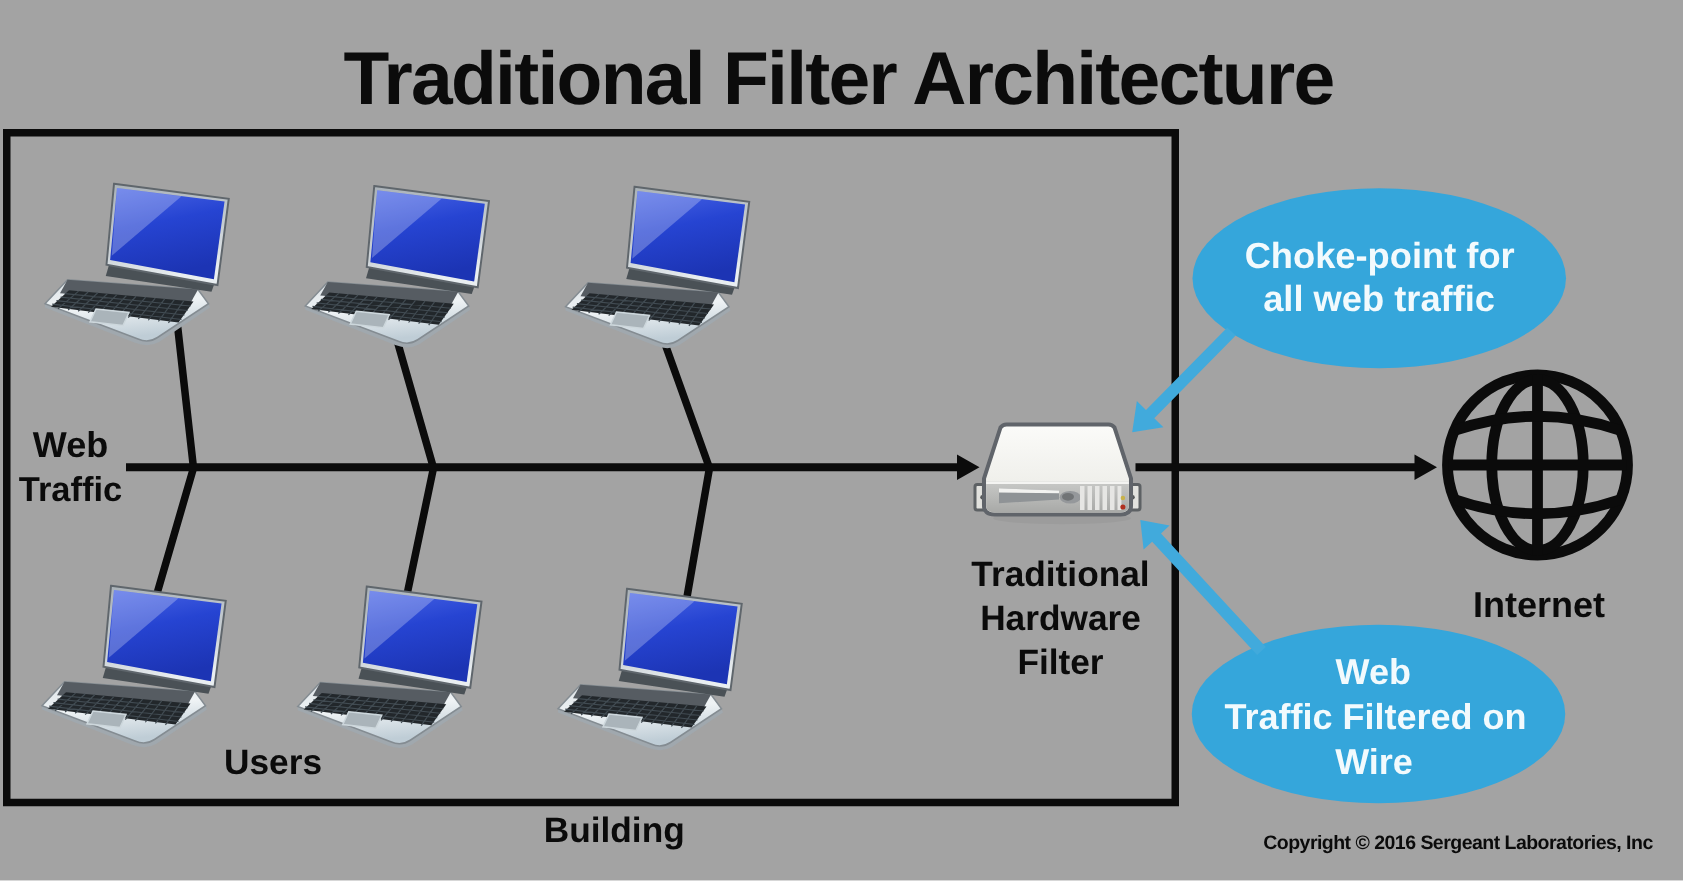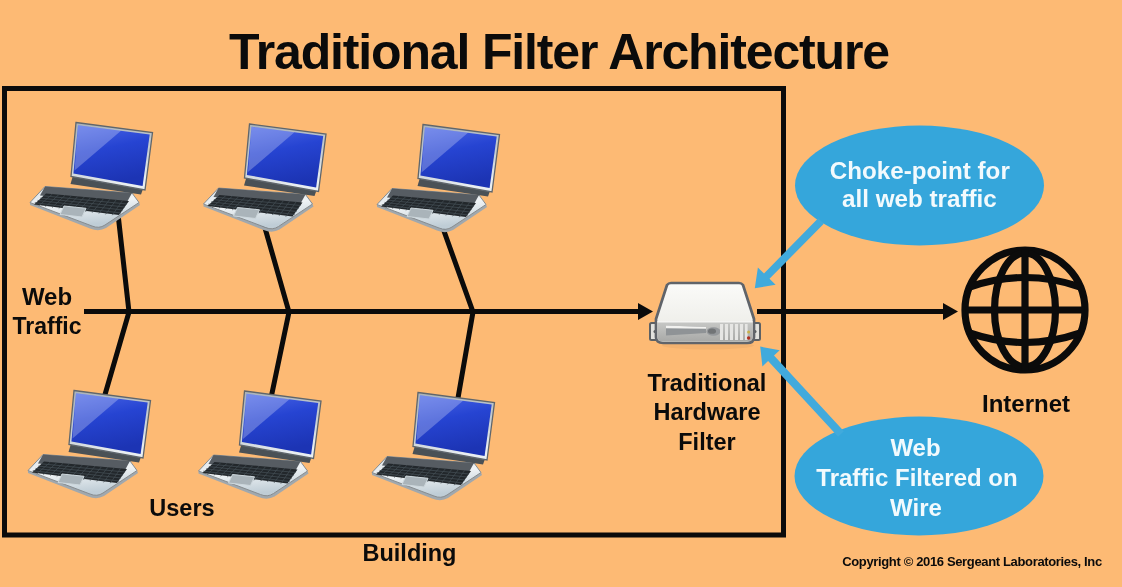--- a/index.html
+++ b/index.html
@@ -1,16 +1,16 @@
 <!DOCTYPE html>
 <html><head>
 <meta charset="utf-8">
 <style>
   html,body{margin:0;padding:0;background:#ffffff;}
-  #canvas{position:relative;width:1122px;height:587px;background:#fdba74;overflow:hidden;}
+  #canvas{position:relative;width:1122px;height:587px;background:#a3a3a3;overflow:hidden;}
   svg{display:block;}
   text{font-family:"Liberation Sans",sans-serif;}
 </style>
 </head>
 <body>
 <div id="canvas">
 <svg width="1122" height="587" viewBox="0 0 1122 587" xmlns="http://www.w3.org/2000/svg">
 <defs>
   <linearGradient id="scrG" x1="0" y1="0" x2="0.25" y2="1">
     <stop offset="0" stop-color="#4a66e6"></stop>

